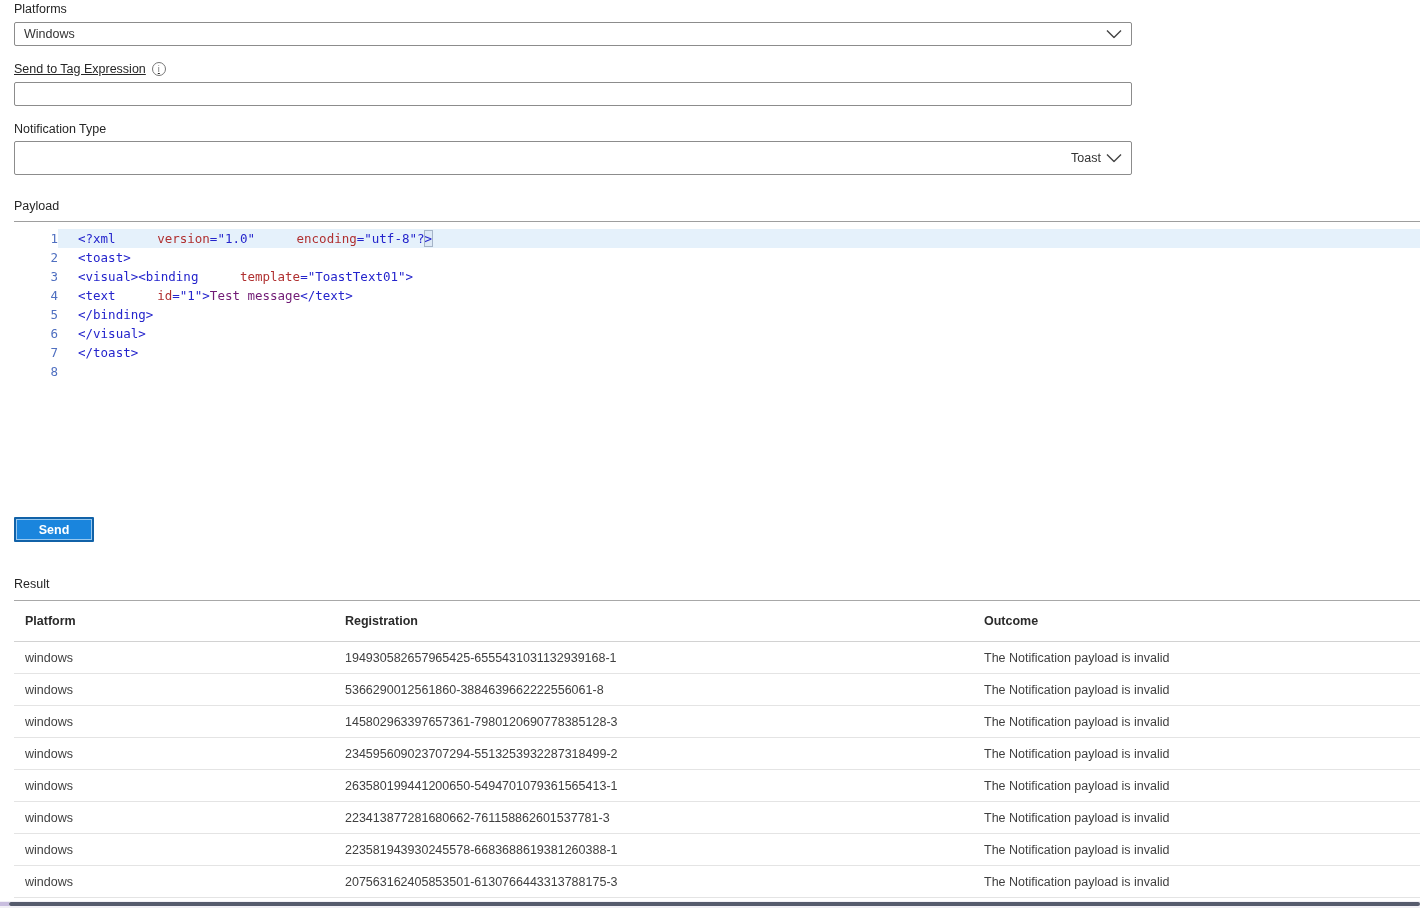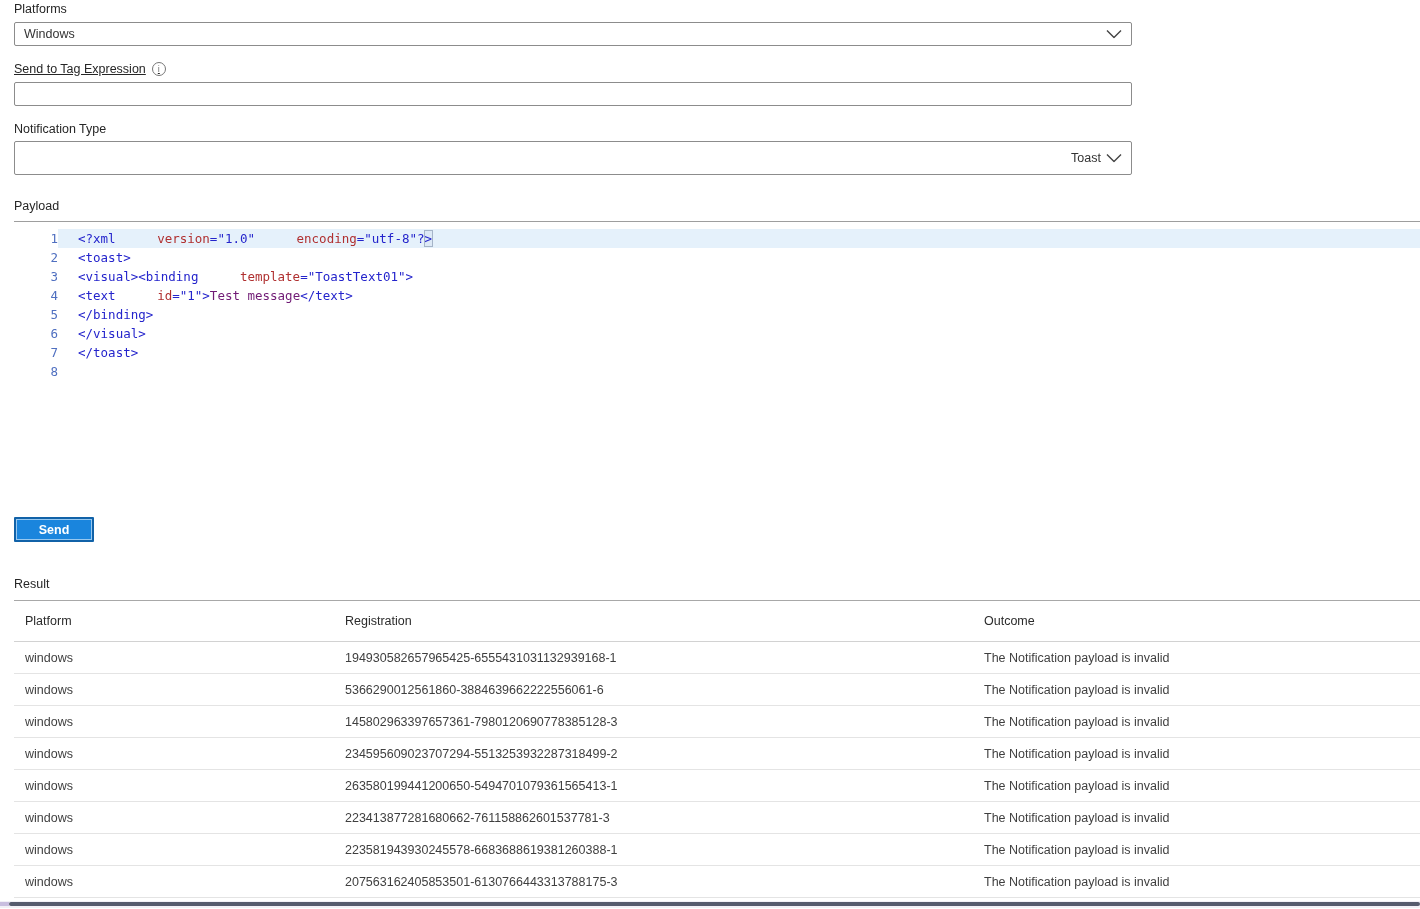--- a/index.html
+++ b/index.html
@@ -56,21 +56,21 @@
     font-family: "Liberation Sans", sans-serif; cursor: pointer;
   }
   
   .result-table {
     position: absolute; left: 14px; right: 0; top: 600px;
     border-top: 1px solid #a8a8a8; font-size: 12.5px;
   }
   .t-header, .t-row { display: grid; grid-template-columns: 331px 639px 1fr; align-items: center; }
   .t-header {
     height: 41px; border-bottom: 1px solid #d2d2d2;
-    font-weight: normal; color: #2b2b2b;
+    font-weight: bold; color: #2b2b2b;
   }
   .t-row { height: 32px; border-bottom: 1px solid #e4e4e4; color: #3f3f3f; }
   .cell-platform, .hdr-platform { padding-left: 11px; }
   
   .hscrollbar { position: absolute; left: 0; bottom: 1px; width: 100%; height: 7px; background: #f2f0f6; }
   .hscroll-thumb { position: absolute; left: 9px; right: 0; top: 1px; height: 4px; background: #565b6d; border-radius: 2px; }
   .hscroll-edge { position: absolute; left: 0; top: 1px; width: 9px; height: 4px; background: #c9bedf; }
 </style>
 </head>
 <body>
@@ -159,21 +159,21 @@
     <div class="hdr-outcome">Outcome</div>
   </div>
   <div>
       <div class="t-row">
         <div class="cell-platform">windows</div>
         <div class="cell-registration">194930582657965425-6555431031132939168-1</div>
         <div class="cell-outcome">The Notification payload is invalid</div>
       </div>
       <div class="t-row">
         <div class="cell-platform">windows</div>
-        <div class="cell-registration">5366290012561860-3884639662222556061-6</div>
+        <div class="cell-registration">5366290012561860-3884639662222556061-8</div>
         <div class="cell-outcome">The Notification payload is invalid</div>
       </div>
       <div class="t-row">
         <div class="cell-platform">windows</div>
         <div class="cell-registration">145802963397657361-7980120690778385128-3</div>
         <div class="cell-outcome">The Notification payload is invalid</div>
       </div>
       <div class="t-row">
         <div class="cell-platform">windows</div>
         <div class="cell-registration">234595609023707294-5513253932287318499-2</div>

